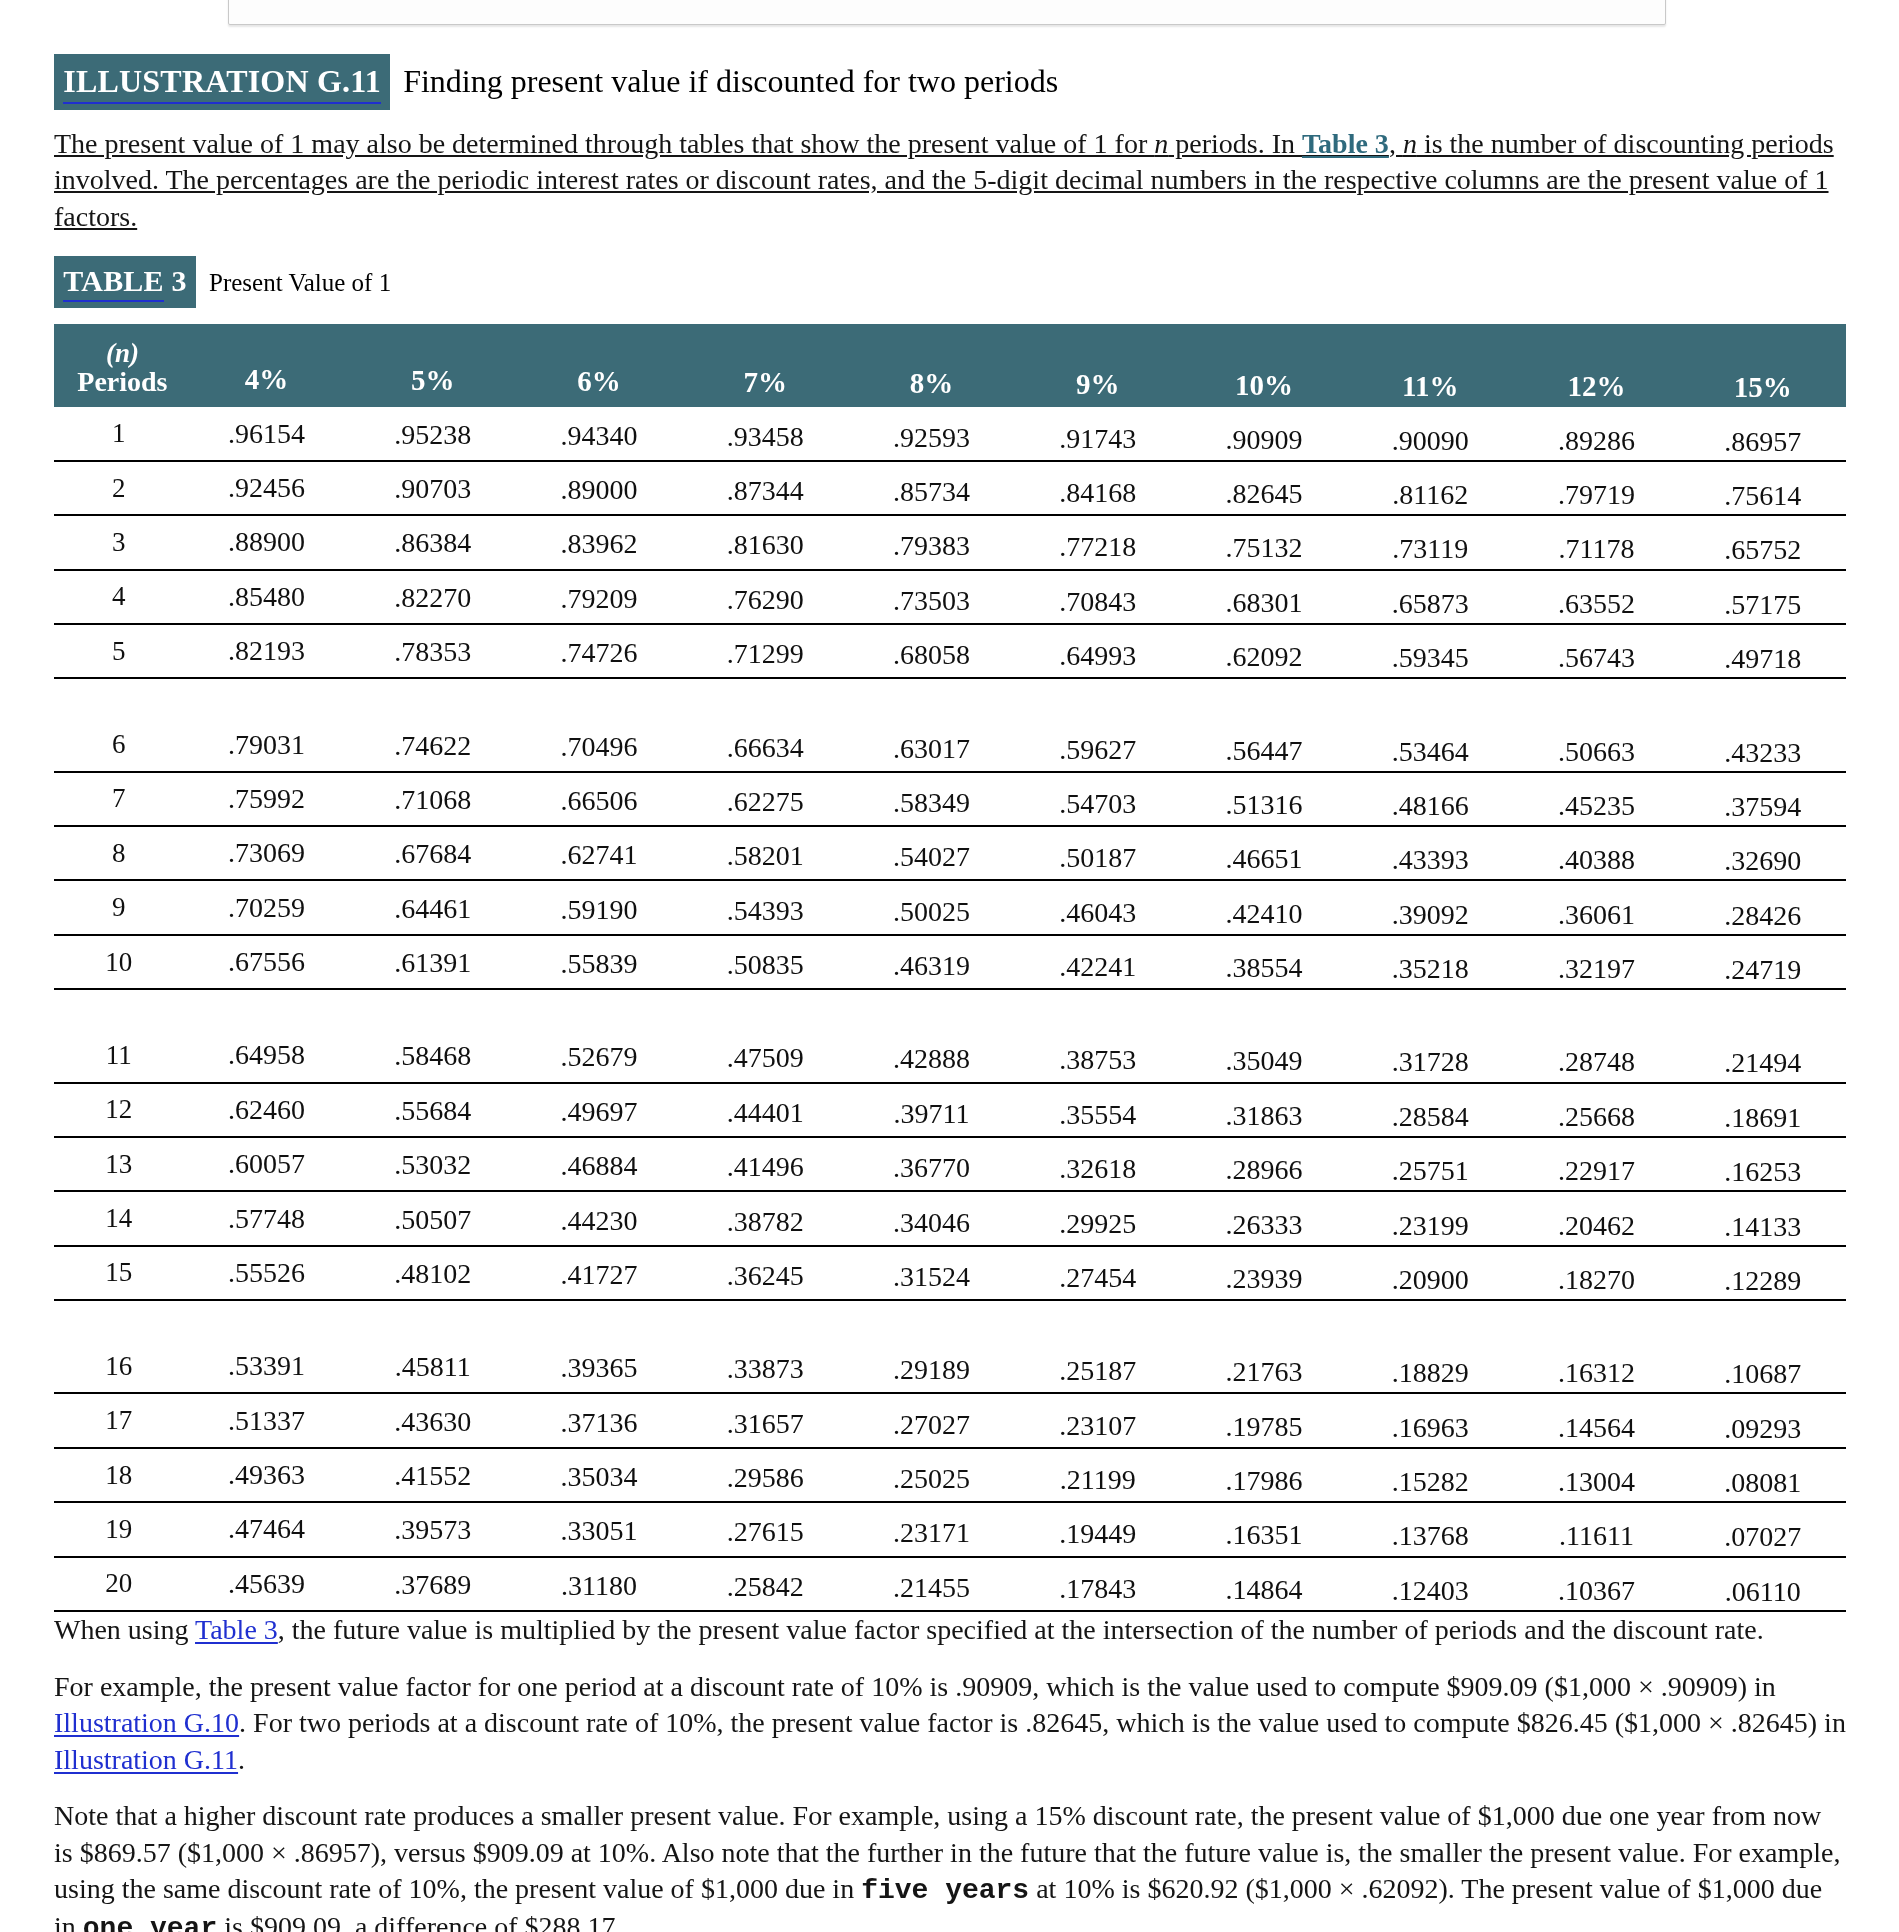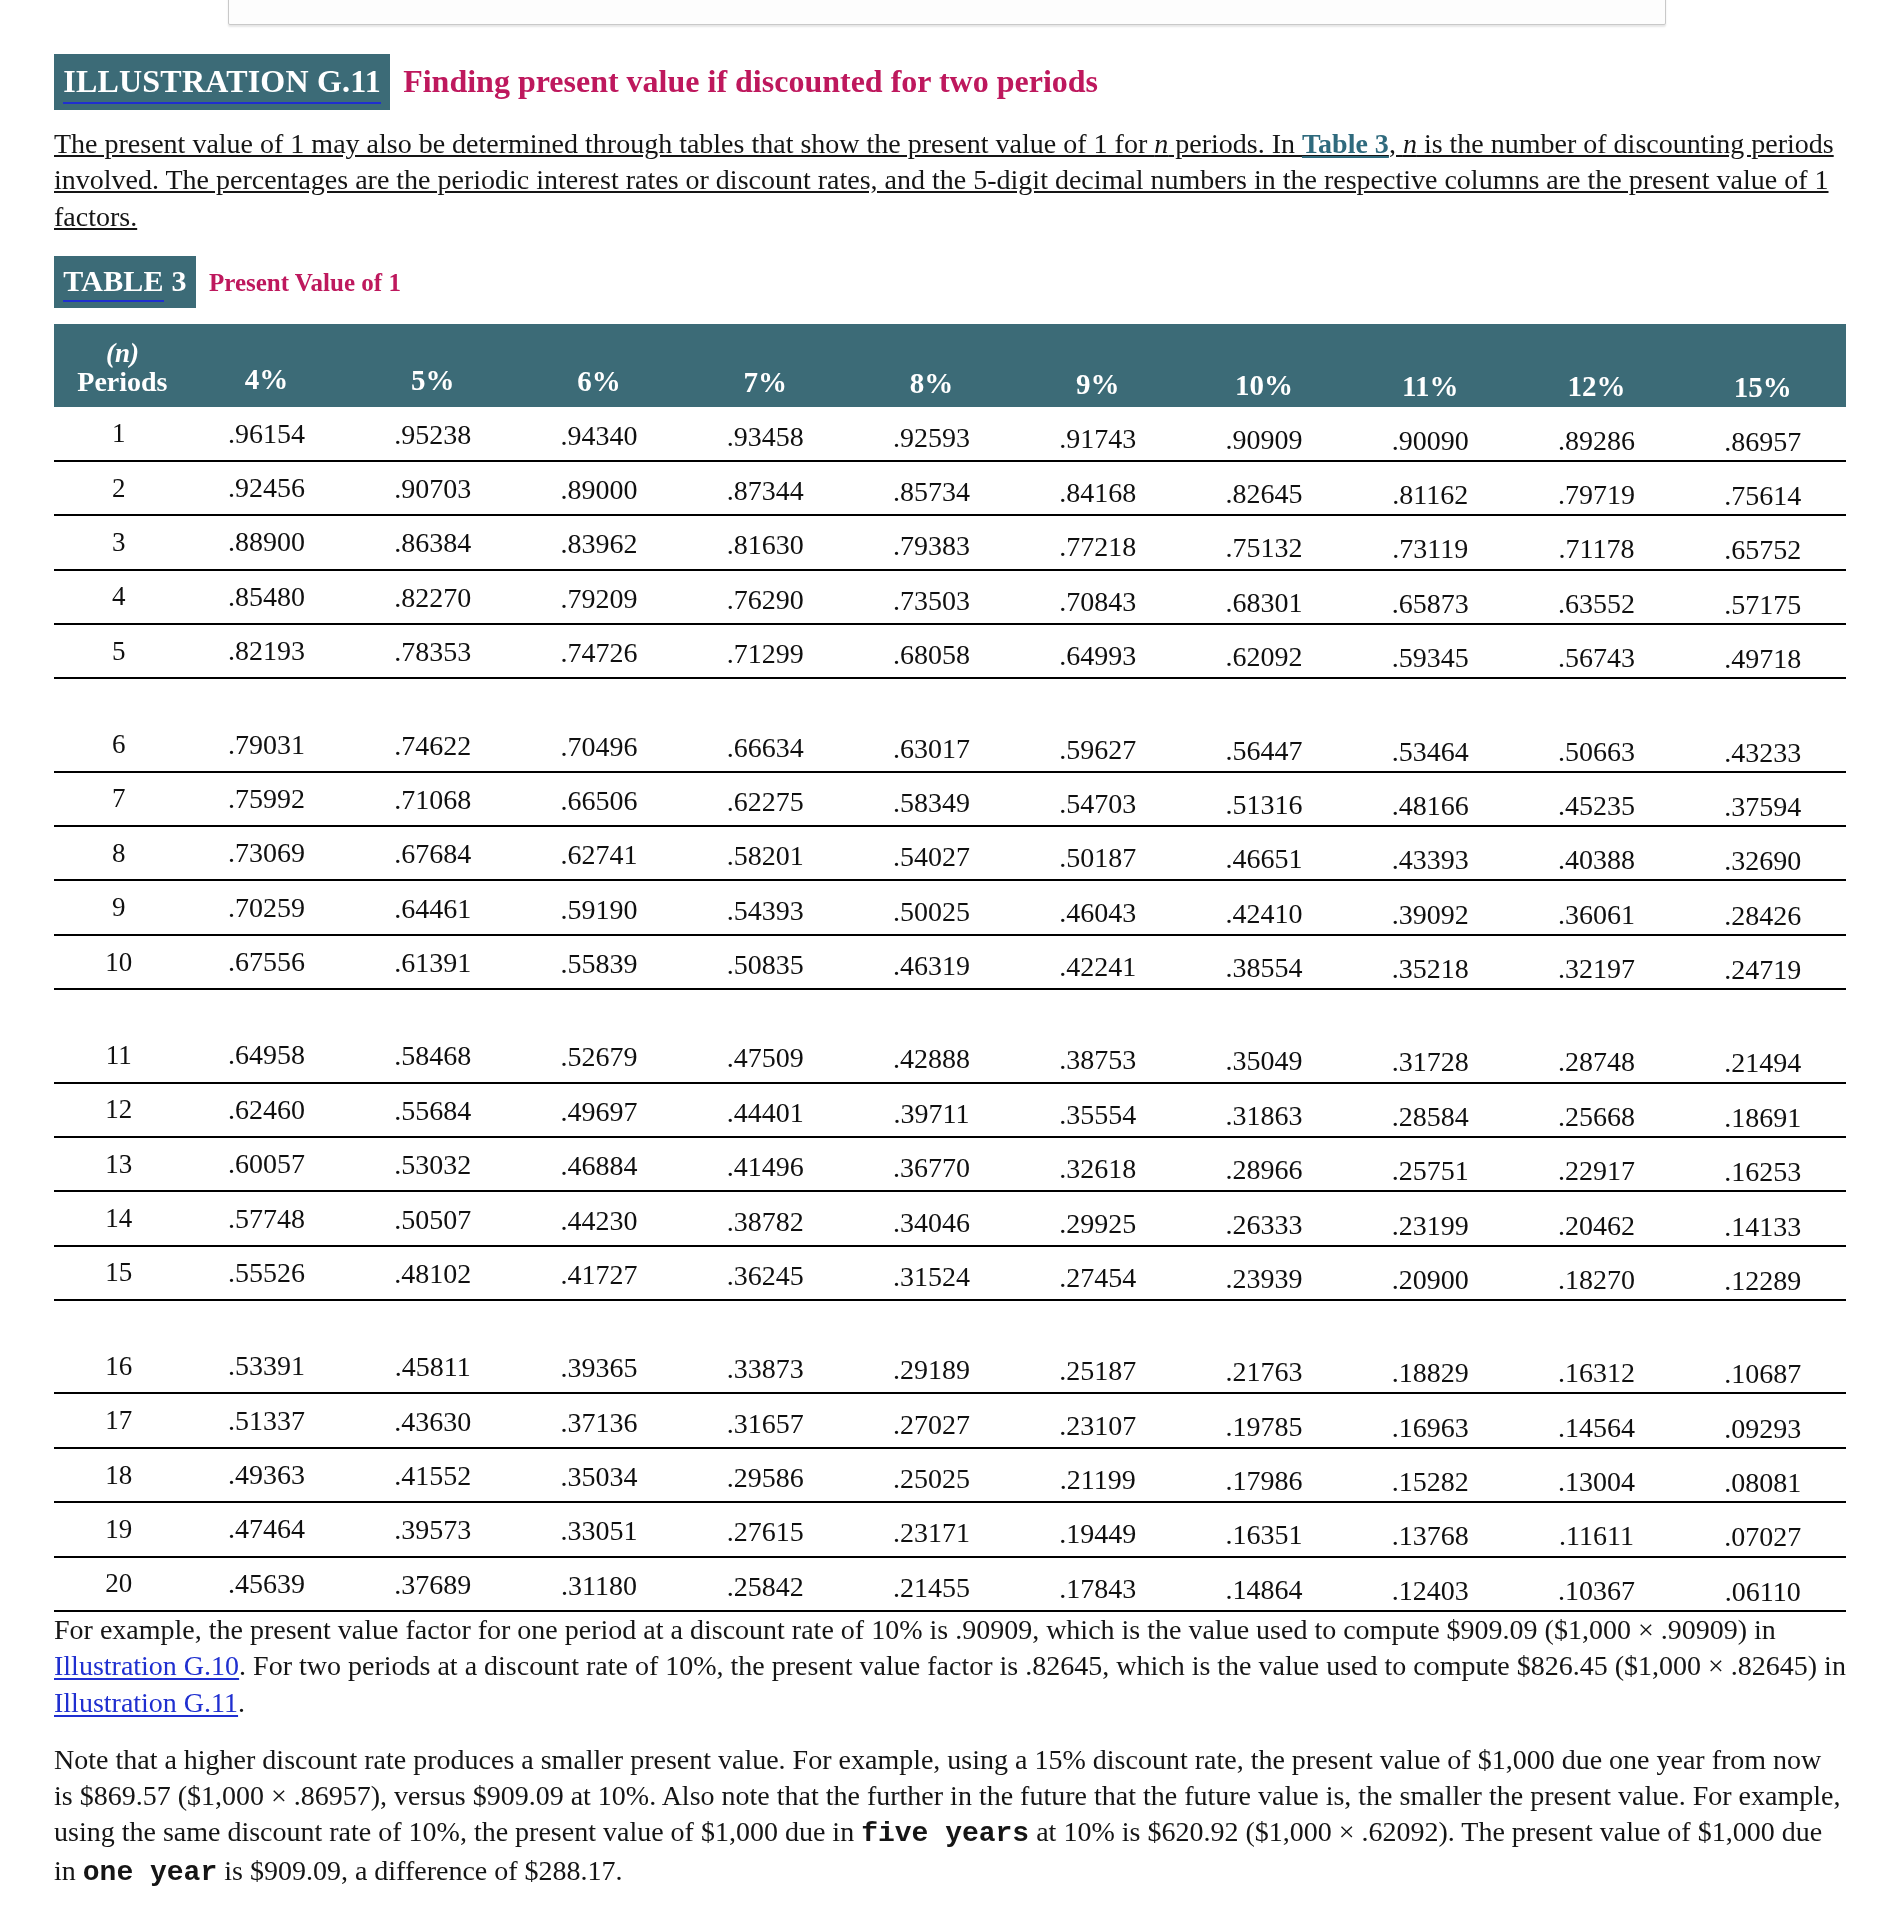--- a/index.html
+++ b/index.html
@@ -68,22 +68,22 @@
   #table-badge {
     font-size: 30px;
     padding: 10.2px 9.3px 12px 9.3px;
   }
   .badge .ul {
     border-bottom: 2.8px solid #1f2fd0;
     padding-bottom: 2.8px;
   }
   .head-title {
     font-size: 32px;
-    font-weight: bold;
-    color: #be185d;
+    font-weight: normal;
+    color: #000000;
     margin-left: 13px;
   }
   #table-head .head-title { font-size: 25px; }
 
   
   p.body {
     font-size: 28px;
     line-height: 1.30;
     margin: 0;
     color: #151515;
@@ -478,19 +478,20 @@
           <td><span class="cellspan c4">.21455</span></td>
           <td><span class="cellspan c5">.17843</span></td>
           <td><span class="cellspan c6">.14864</span></td>
           <td><span class="cellspan c7">.12403</span></td>
           <td><span class="cellspan c8">.10367</span></td>
           <td><span class="cellspan c9">.06110</span></td>
         </tr>
       </tbody>
   </table>
 
+  <p class="body after-table"><span>When using </span><a class="lnk" href="#">Table 3</a><span>, the future value is multiplied by the present value factor specified at the intersection of the number of periods and the discount rate.</span></p>
 
   <p class="body after-table"><span>For example, the present value factor for one period at a discount rate of 10% is .90909, which is the value used to compute $909.09 ($1,000 × .90909) in </span><a class="lnk" href="#">Illustration G.10</a><span>. For two periods at a discount rate of 10%, the present value factor is .82645, which is the value used to compute $826.45 ($1,000 × .82645) in </span><a class="lnk" href="#">Illustration G.11</a><span>.</span></p>
 
   <p class="body after-table"><span>Note that a higher discount rate produces a smaller present value. For example, using a 15% discount rate, the present value of $1,000 due one year from now is $869.57 ($1,000 × .86957), versus $909.09 at 10%. Also note that the further in the future that the future value is, the smaller the present value. For example, using the same discount rate of 10%, the present value of $1,000 due in </span><b class="bold">five years</b><span> at 10% is $620.92 ($1,000 × .62092). The present value of $1,000 due in </span><b class="bold">one year</b><span> is $909.09, a difference of $288.17.</span></p>
 
 </div>
 
 
 </body></html>

